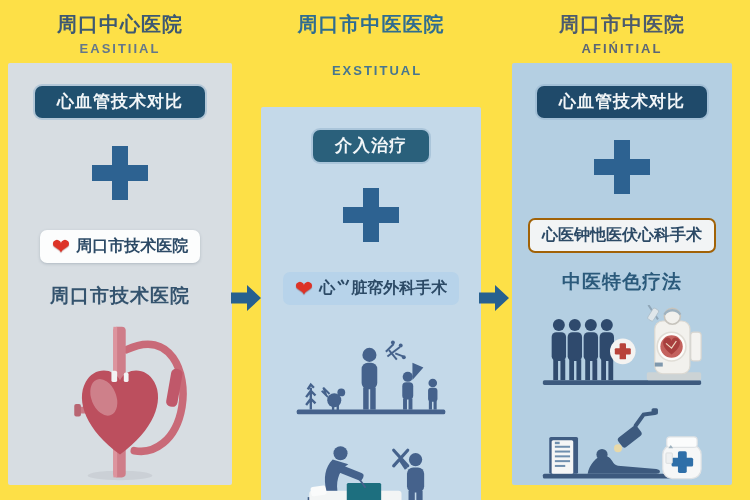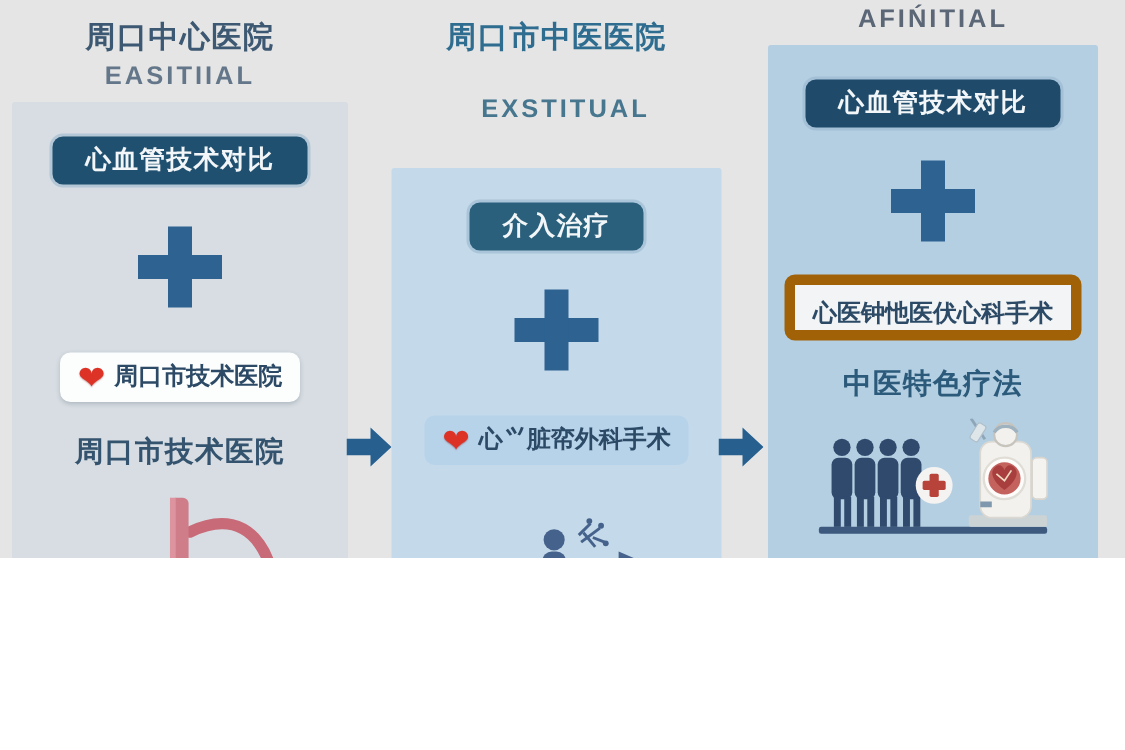--- a/index.html
+++ b/index.html
@@ -1,28 +1,28 @@
 <!DOCTYPE html>
 <html><head>
 <meta charset="utf-8">
 <style>
   html,body{margin:0;padding:0;}
   body{font-family:"Liberation Sans","DejaVu Sans",sans-serif;}
-  #canvas{position:relative;width:750px;height:372px;background:#e5e5e5;overflow:hidden;}
+  #canvas{position:relative;width:750px;height:500px;background:#fde047;overflow:hidden;}
 
   .column{position:absolute;top:0;height:500px;display:flex;flex-direction:column;align-items:center;}
   #col-1{left:8px;width:224px;}
   #col-2{left:261px;width:220px;gap:22px;}
   #col-3{left:512px;width:220px;}
 
   .hospital-name{margin-top:11px;font-size:20px;font-weight:bold;letter-spacing:1px;}
   #col-1 .hospital-name{color:#3d5872;}
   #col-2 .hospital-name{color:#2f6d90;}
   #col-3 .hospital-name{color:#4c5b6d;}
-  .hospital-subtitle{margin-top:3px;font-size:17px;font-weight:bold;letter-spacing:2px;}
+  .hospital-subtitle{margin-top:3px;font-size:13px;font-weight:bold;letter-spacing:2px;}
   #col-1 .hospital-subtitle{color:#64778a;}
   #col-2 .hospital-subtitle{color:#47768f;margin-left:12px;}
   #col-3 .hospital-subtitle{color:#5b6676;}
 
   .panel{margin-top:7px;width:100%;height:422px;border-radius:2px;display:flex;flex-direction:column;align-items:center;}
   #col-1 .panel{background:#d7dde2;}
   #col-2 .panel{background:#c4d9e9;}
   #col-3 .panel{background:#b4cfe2;}
 
   .badge{margin-top:23px;padding:4px 22px 5px;border-radius:7px;color:#f2f6f8;
@@ -37,21 +37,21 @@
   #col-2 .plus{margin-top:26px;}
   #col-3 .plus{margin-top:22px;}
   .plus .bar-h,.plus .bar-v{position:absolute;background:#2d6291;}
   .plus .bar-h{left:0;top:19px;width:56px;height:16px;}
   .plus .bar-v{left:20px;top:0;width:16px;height:54px;}
 
   .pill{display:flex;align-items:center;gap:6px;height:33px;padding:0 12px;border-radius:7px;
         font-size:16px;font-weight:bold;color:#2c4a66;white-space:nowrap;}
   #col-1 .pill{margin-top:30px;background:#fcfdfd;box-shadow:0 1px 3px rgba(60,80,100,.25);}
   #col-2 .pill{margin-top:30px;background:#b7d3ea;}
-  #col-3 .pill{margin-top:26px;background:#f2f4f5;border:7px solid #a16207;align-items:flex-end;}
+  #col-3 .pill{margin-top:26px;background:#f2f4f5;border:2px solid #a16207;}
   .heart-emoji{font-size:22px;color:#dd3327;line-height:1;text-shadow:0 1px 1px rgba(120,20,15,.4);}
 
   .caption{font-size:19px;font-weight:bold;letter-spacing:1px;}
   #col-1 .caption{margin-top:20px;color:#34536e;text-align:right;}
   #col-3 .caption{margin-top:16px;color:#2b5a7b;}
 
   .illustration{display:block;}
   #heart-illustration{margin-top:14px;}
   #col-2 .scene-1{margin-top:28px;}
   #col-2 .scene-2{margin-top:14px;}
@@ -161,20 +161,21 @@
           <rect x="153" y="74" width="8" height="28"></rect>
             <rect x="163" y="74" width="8" height="28"></rect>
           <path d="M150 46 L142 34" stroke="#45628c" stroke-width="4"></path>
         </g>
         <path d="M134 22 L152 42 M152 22 L134 42" stroke="#45628c" stroke-width="4" stroke-linecap="round"></path>
       </svg>
     </div>
   </div>
 
   <div class="column" id="col-3">
+    <div class="hospital-name">周口市中医院</div>
     <div class="hospital-subtitle">AFIŃITIAL</div>
     <div class="panel">
       <div class="badge">心血管技术对比</div>
       <div class="plus">
         <div class="bar-h"></div>
           <div class="bar-v"></div>
       </div>
       <div class="pill">
         <span>心医钟忚医伏心科手术</span>
       </div>

